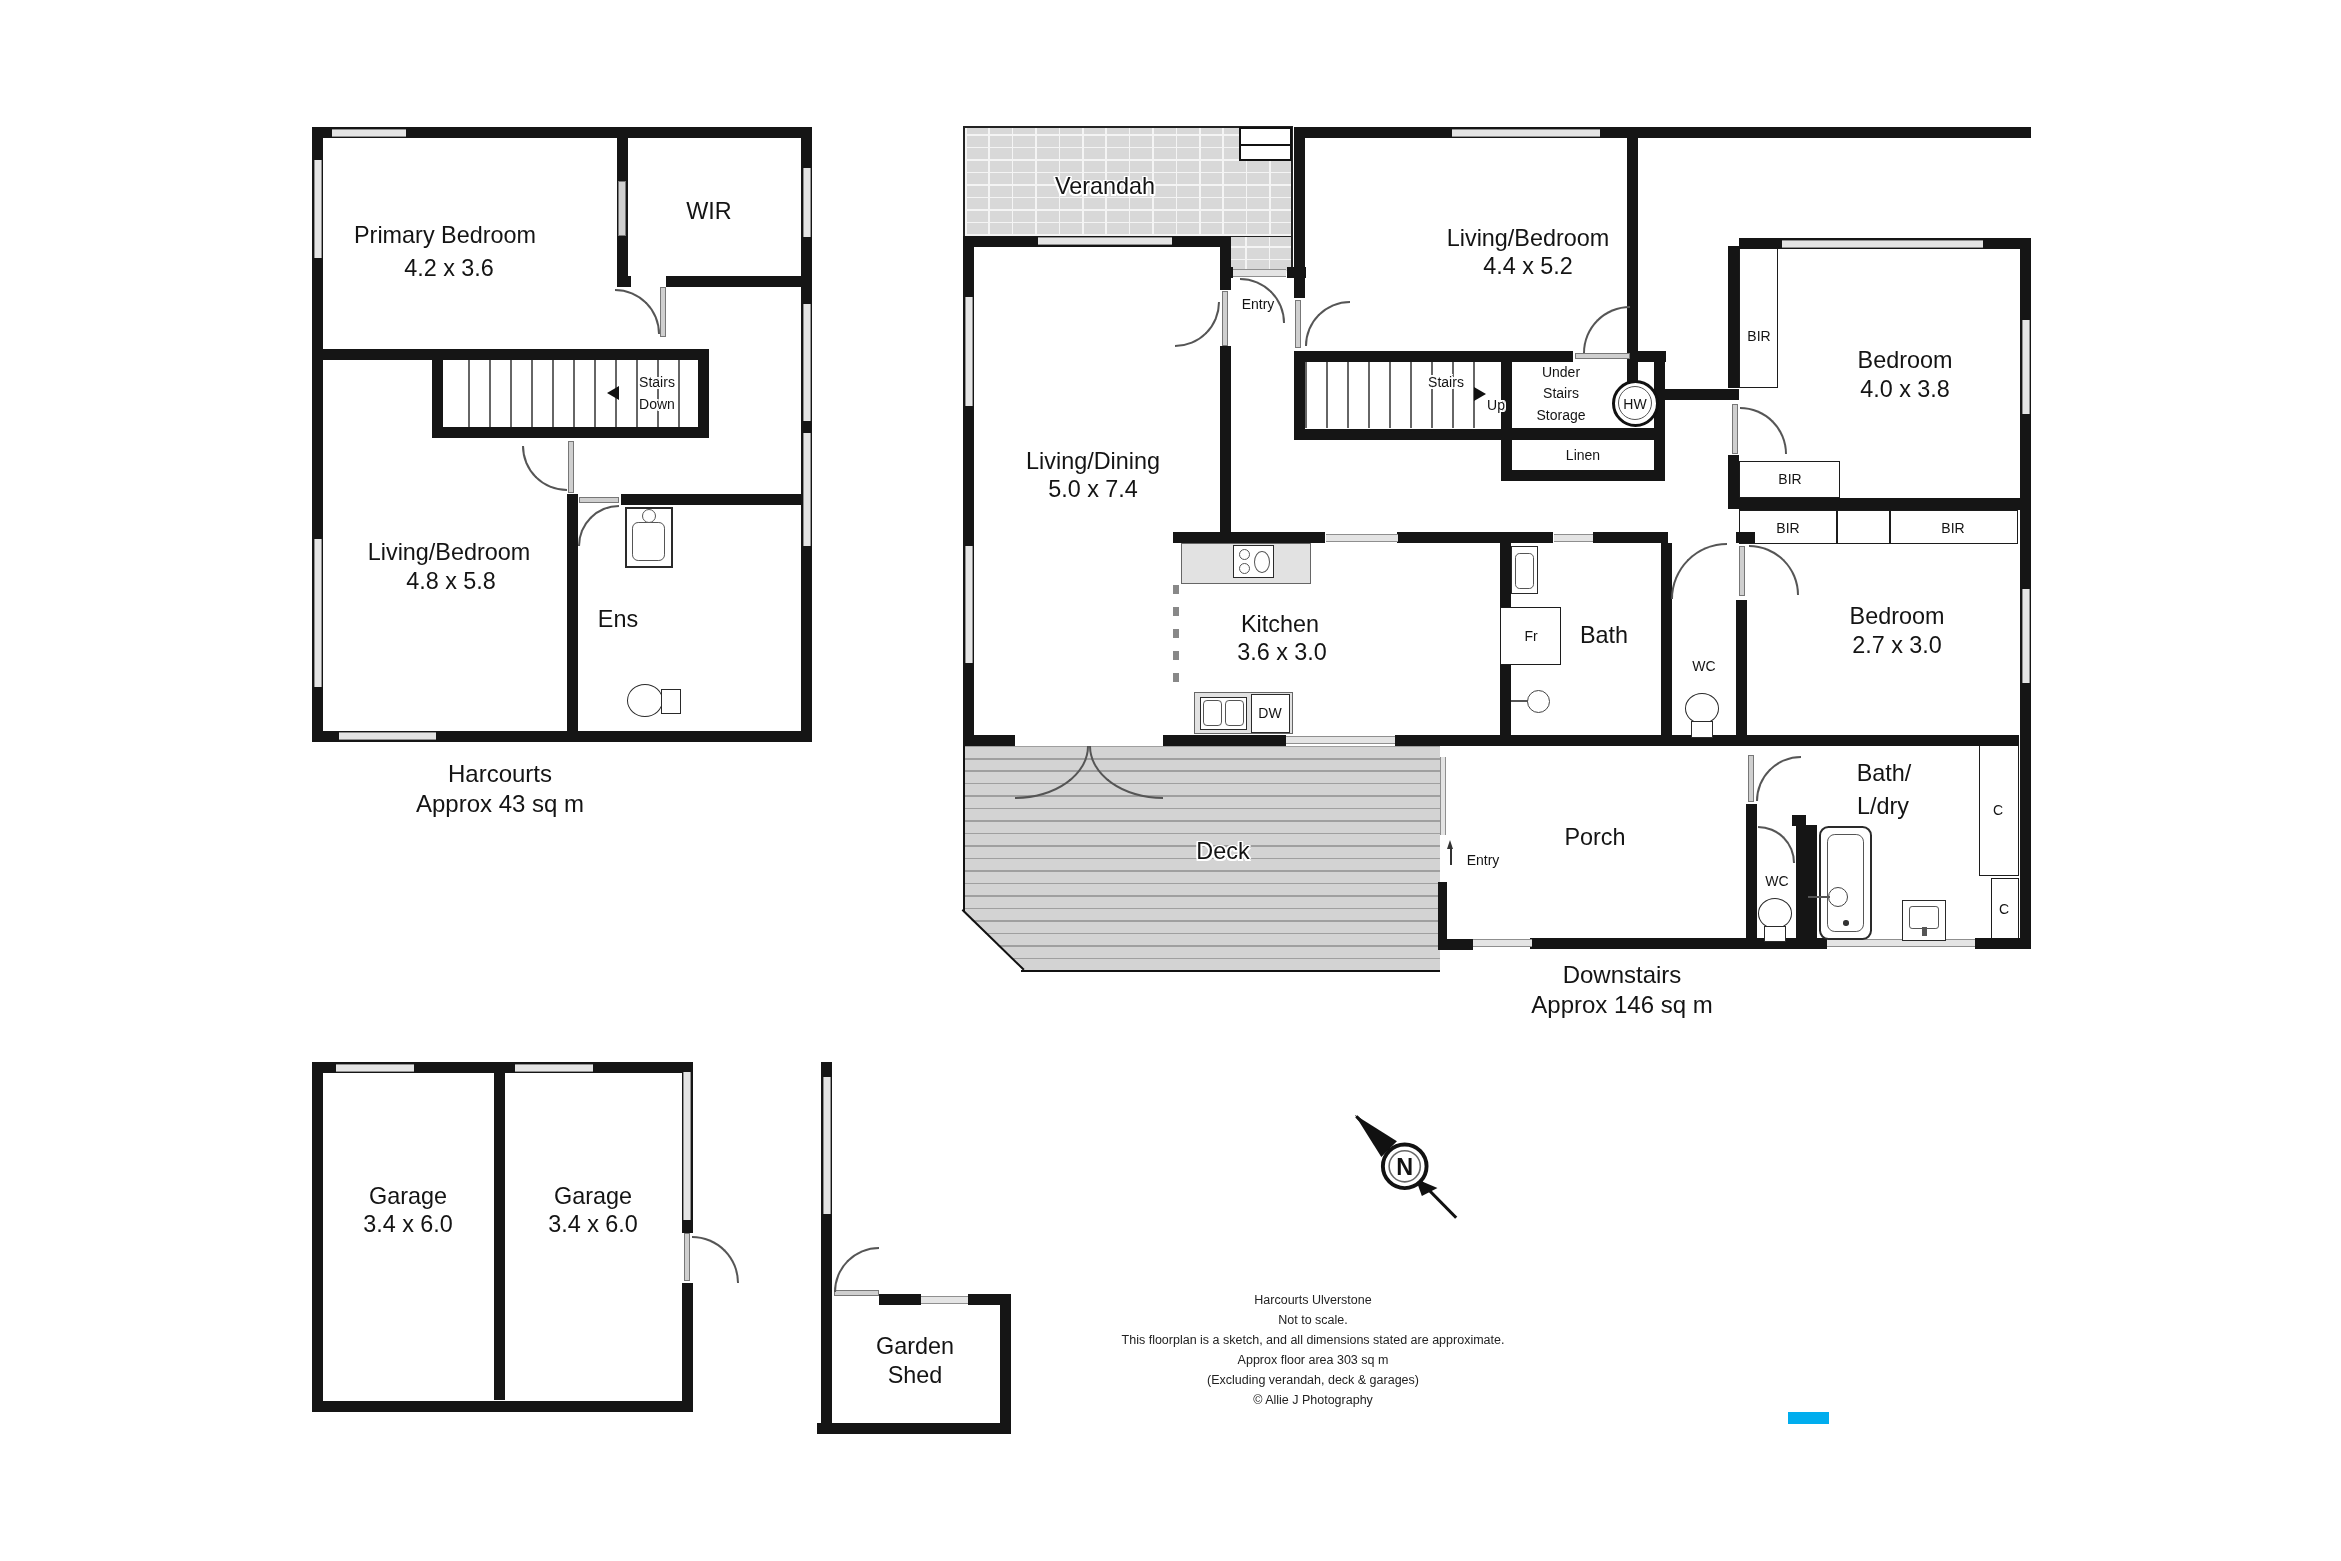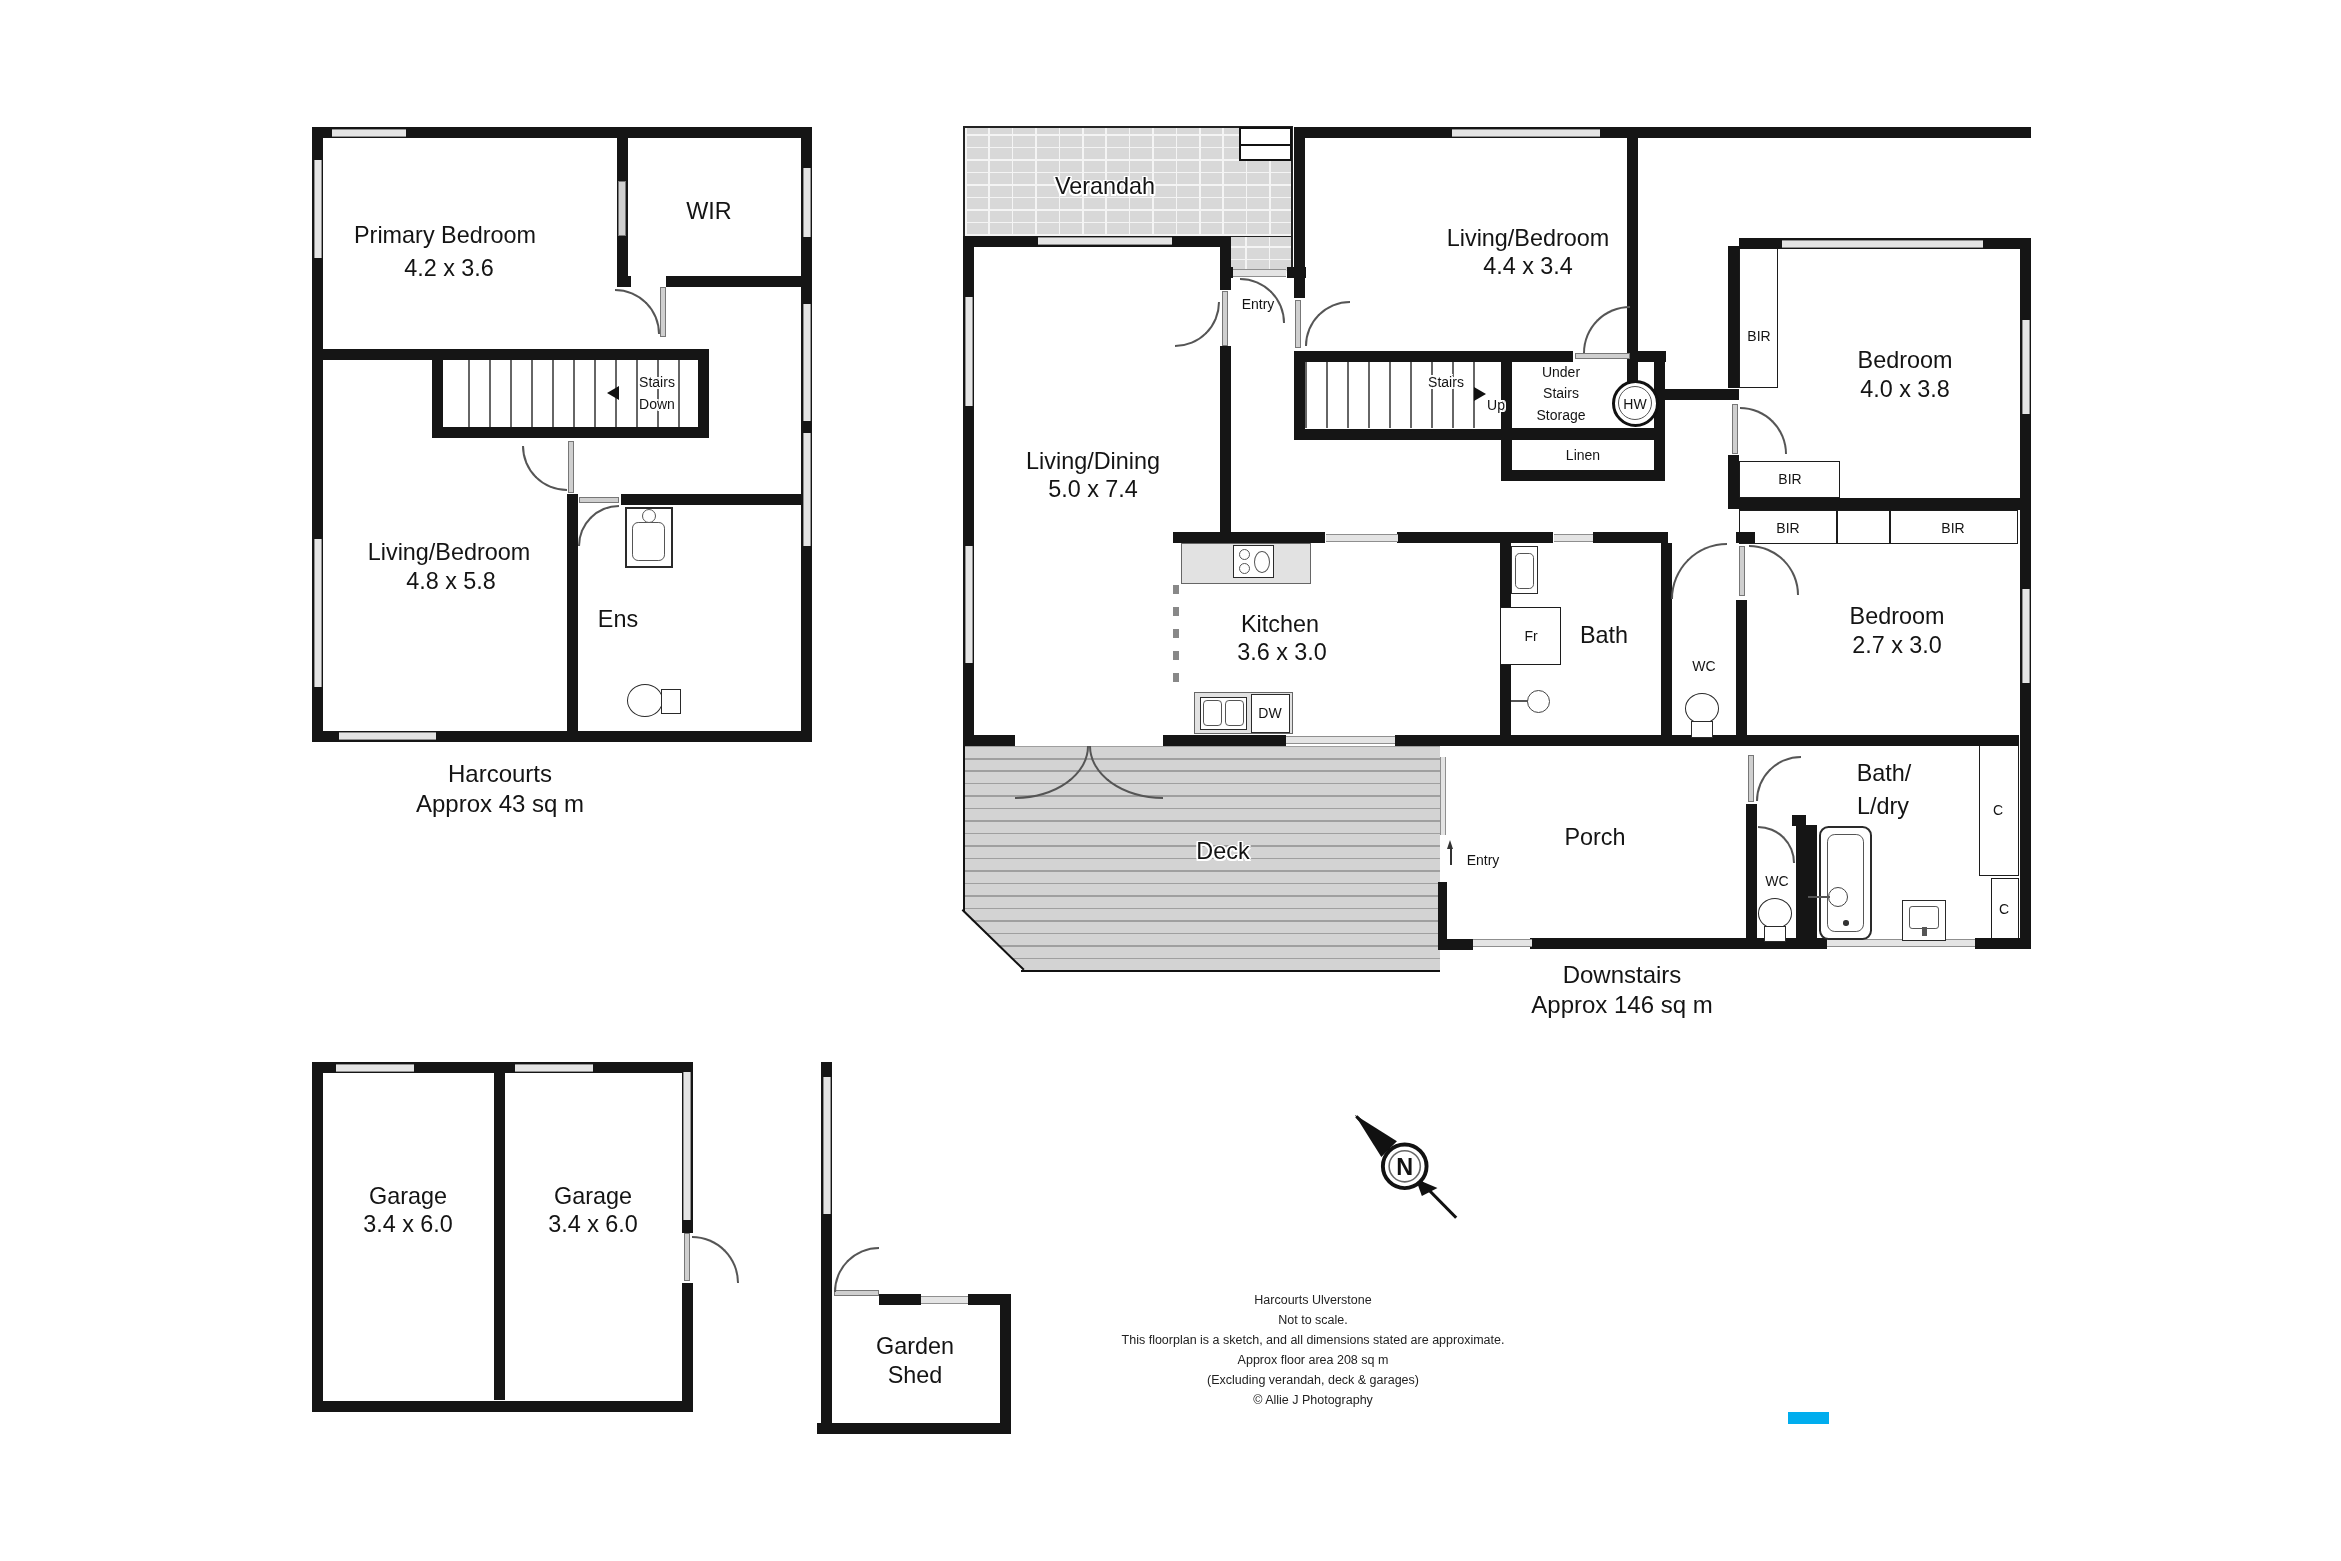--- a/index.html
+++ b/index.html
@@ -229,21 +229,21 @@
   <div style="position:absolute;left:1922px;top:927px;width:4.7px;height:9.4px;background:#555"></div>
 
   <div style="position:absolute;left:1173px;top:585px;width:5.5px;height:107px;background-image:repeating-linear-gradient(180deg,#888 0 9.4px,transparent 9.4px 22px)"></div>
 
   <div style="position:absolute;left:1450px;top:848px;width:2.3px;height:17px;background:#333"></div>
   <div class="tri" style="left:1447px;top:840px;border-left:3.9px solid transparent;border-right:3.9px solid transparent;border-bottom:9.4px solid #333"></div>
 
   <div class="lbl halo" style="left:1105px;top:187px">Verandah</div>
   <div class="lbl sm" style="left:1258px;top:304px">Entry</div>
   <div class="lbl" style="left:1528px;top:239px">Living/Bedroom</div>
-  <div class="lbl" style="left:1528px;top:267px">4.4 x 3.4</div>
+  <div class="lbl" style="left:1528px;top:267px">4.4 x 5.2</div>
   <div class="lbl" style="left:1905px;top:361px">Bedroom</div>
   <div class="lbl" style="left:1905px;top:390px">4.0 x 3.8</div>
   <div class="lbl" style="left:1093px;top:462px">Living/Dining</div>
   <div class="lbl" style="left:1093px;top:490px">5.0 x 7.4</div>
   <div class="lbl sm halo" style="left:1446px;top:382px">Stairs</div>
   <div class="lbl sm halo" style="left:1496px;top:405px">Up</div>
   <div class="lbl sm" style="left:1561px;top:372px">Under</div>
   <div class="lbl sm" style="left:1561px;top:393px">Stairs</div>
   <div class="lbl sm" style="left:1561px;top:415px">Storage</div>
   <div class="lbl sm" style="left:1583px;top:455px">Linen</div>
@@ -295,21 +295,21 @@
     <polygon points="88,92 116,104 96,114" fill="#111"></polygon>
     <circle cx="74" cy="76" r="28" fill="#fff" stroke="#111" stroke-width="5"></circle>
     <circle cx="74" cy="76" r="20" fill="none" stroke="#666" stroke-width="2"></circle>
     <text x="74" y="87" text-anchor="middle" font-size="30" font-weight="bold" fill="#111">N</text>
   </svg>
 
   <div class="footer-block" style="left:1040px;top:1290px;width:546px">
     <div>Harcourts Ulverstone</div>
     <div>Not to scale.</div>
     <div>This floorplan is a sketch, and all dimensions stated are approximate.</div>
-    <div>Approx floor area 208 sq m</div>
+    <div>Approx floor area 303 sq m</div>
     <div>(Excluding verandah, deck &amp; garages)</div>
     <div>©  Allie J Photography</div>
   </div>
 
   <div style="position:absolute;left:1786px;top:1326px;width:336px;height:109px">
     <div style="position: absolute; left: 2.3px; top: 86px; width: 41px; height: 11.7px; background: rgb(0, 173, 238);"></div>
   </div>
 
 </div>
 

